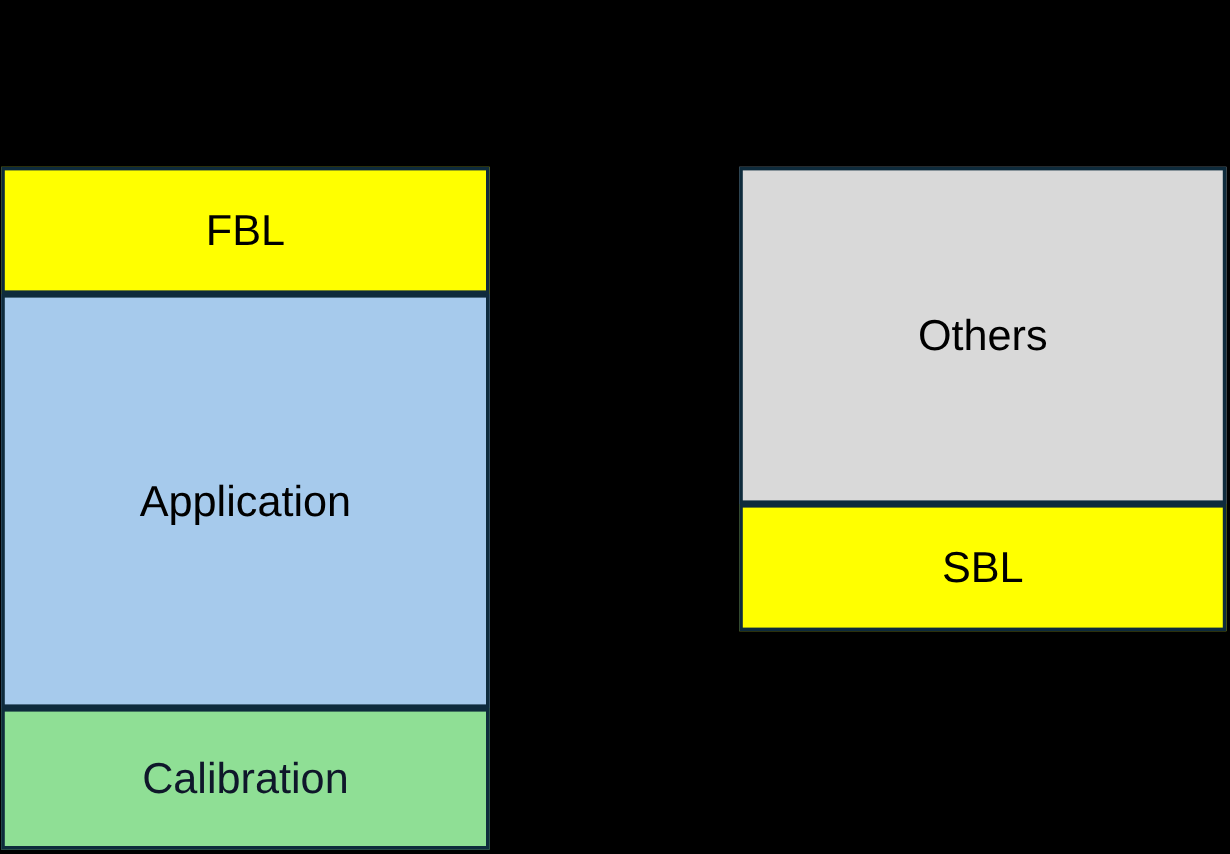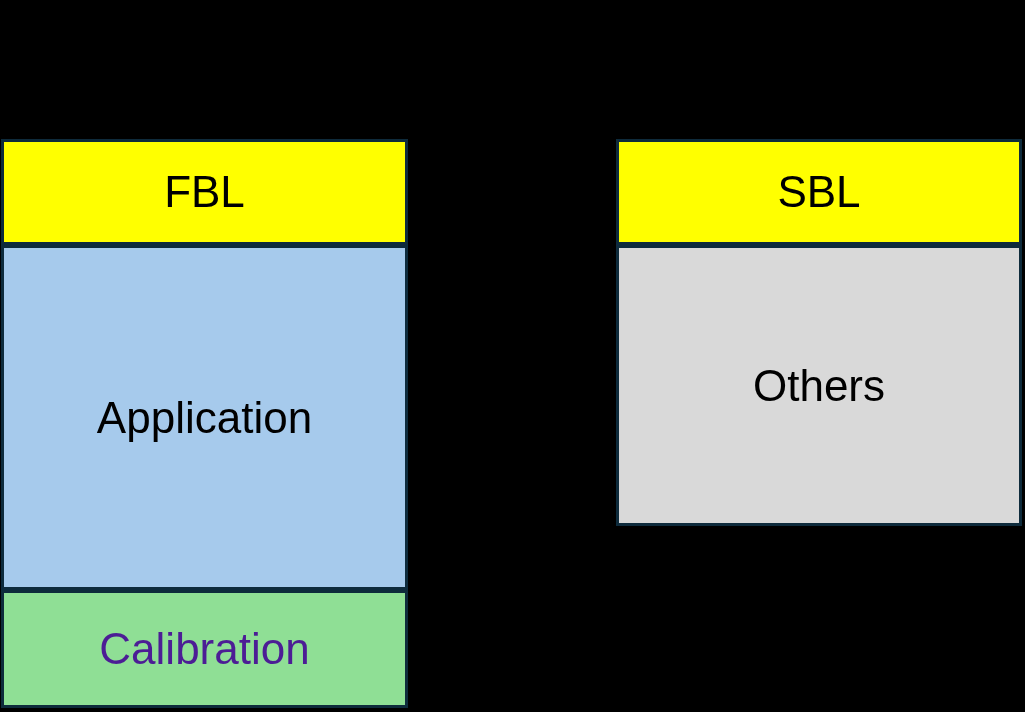--- a/index.html
+++ b/index.html
@@ -30,44 +30,44 @@
   }
   .block + .block { margin-top: 0; } 
 
   .h-header { height: 106px; }
   .h-application { height: 345px; }
   .h-calibration { height: 118px; }
   .h-others { height: 281px; }
 
   .block-label {
     color: #000000;
-    font-size: 44px;
+    font-size: 36px;
     line-height: 1;
     white-space: nowrap;
   }
 </style>
 </head>
 <body style="background-color: rgb(0, 0, 0);">
 
 <div>
 
   <div class="stack stack-left">
     <div class="block h-header" style="background-color: rgb(255, 255, 0);">
       <span class="block-label" style="color: rgb(0, 0, 0);">FBL</span>
     </div>
     <div class="block h-application" style="background-color: rgb(166, 202, 236);">
       <span class="block-label" style="color: #000000;">Application</span>
     </div>
     <div class="block h-calibration" style="background-color: rgb(143, 223, 149);">
-      <span class="block-label" style="color: #4c1d95;">Calibration</span>
+      <span class="block-label" style="color: #0f172a;">Calibration</span>
     </div>
   </div>
 
   <div class="stack stack-right">
+    <div class="block h-others" style="background-color: rgb(217, 217, 217);">
+      <span class="block-label" style="color: rgb(0, 0, 0);">Others</span>
+    </div>
     <div class="block h-header" style="background-color: rgb(255, 255, 0);">
       <span class="block-label" style="color: rgb(0, 0, 0);">SBL</span>
-    </div>
-    <div class="block h-others" style="background-color: rgb(217, 217, 217);">
-      <span class="block-label" style="color: rgb(0, 0, 0);">Others</span>
     </div>
   </div>
 
 </div>
 
 </body></html>

